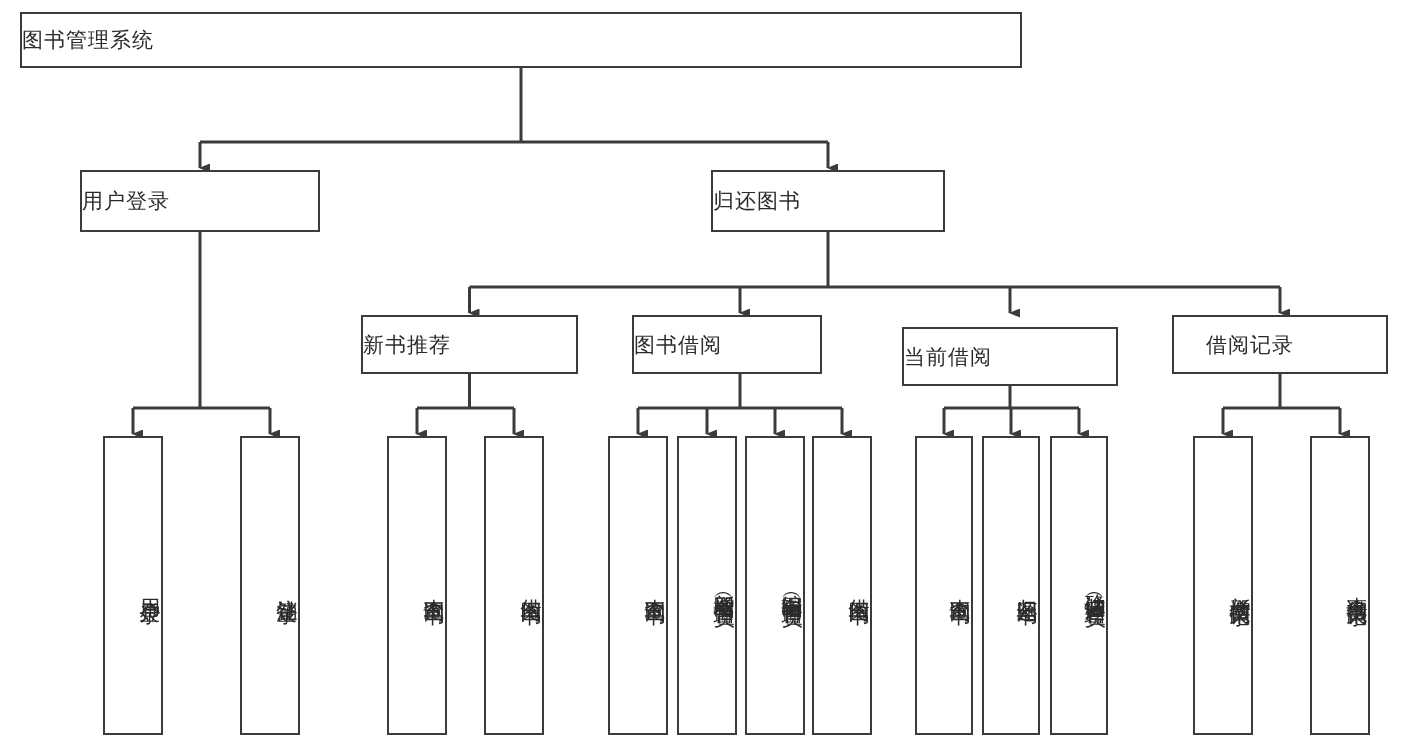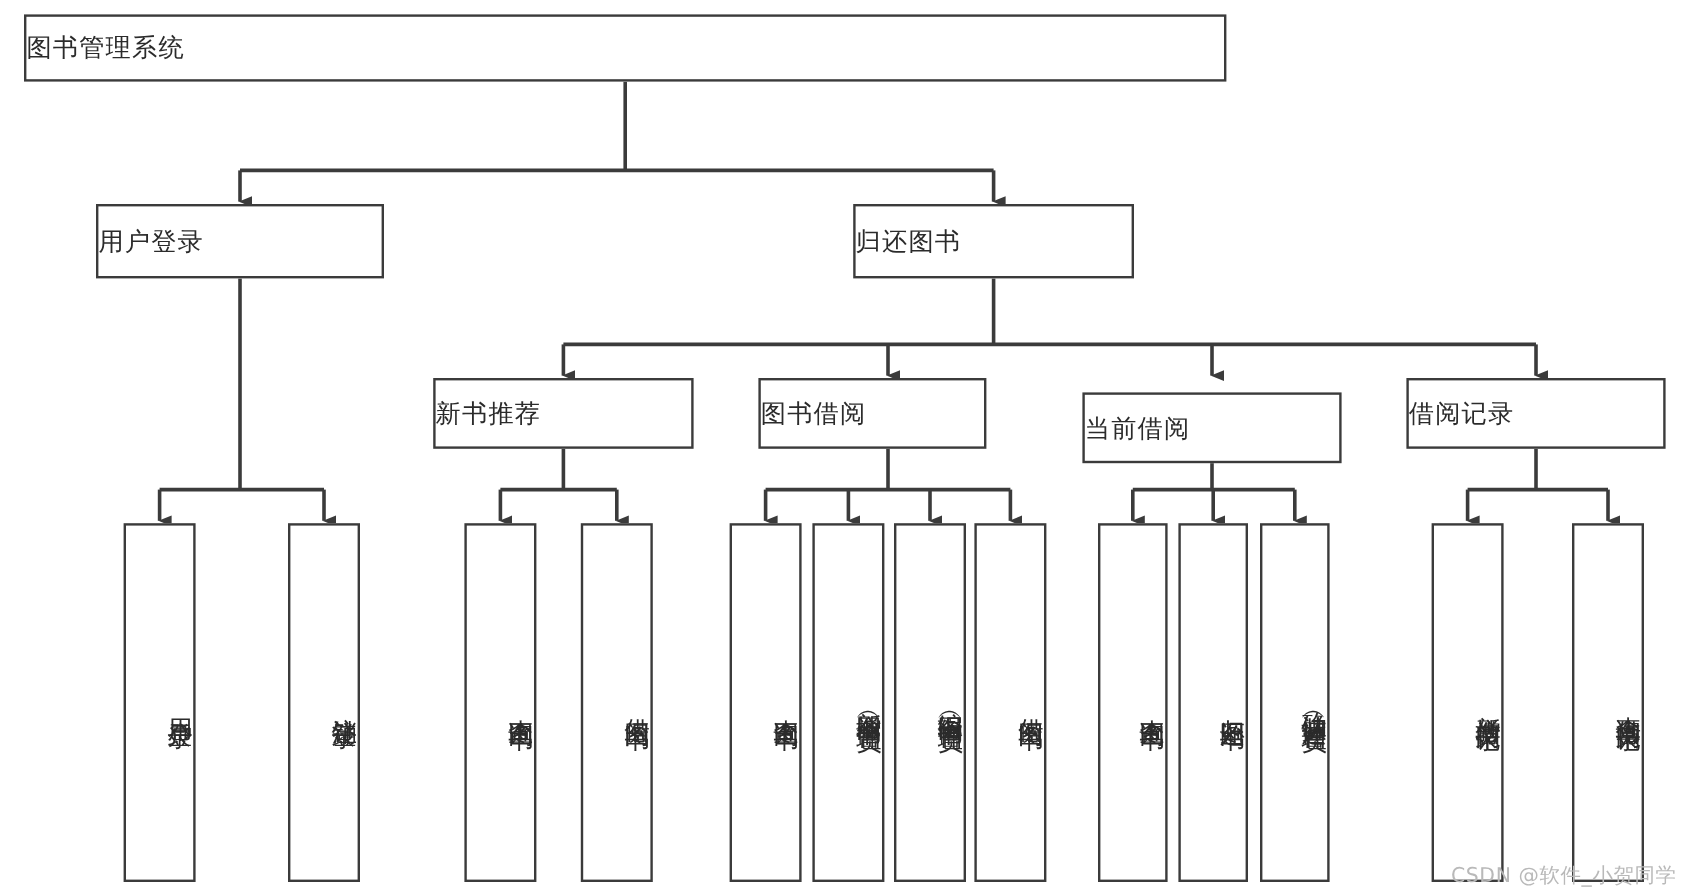--- a/index.html
+++ b/index.html
@@ -96,21 +96,21 @@
       </div>
       <div class="node horiz" style="left: 361px; top: 315px; width: 217px; height: 59px;">
         <span class="label">新书推荐</span>
       </div>
       <div class="node horiz" style="left: 632px; top: 315px; width: 190px; height: 59px;">
         <span class="label">图书借阅</span>
       </div>
       <div class="node horiz" style="left: 902px; top: 315px; width: 216px; height: 59px; margin-top: 12px;">
         <span class="label">当前借阅</span>
       </div>
-      <div class="node horiz" style="left: 1172px; top: 315px; width: 216px; height: 59px;">
+      <div class="node horiz" style="left: 1172px; top: 315px; width: 216px; height: 59px; padding-left: 32px;">
         <span class="label">借阅记录</span>
       </div>
       <div class="node vert" style="left: 103px; top: 436px; width: 60px; height: 299px;">
         <span class="label">用户登录</span>
       </div>
       <div class="node vert" style="left: 240px; top: 436px; width: 60px; height: 299px;">
         <span class="label">注销登录</span>
       </div>
       <div class="node vert" style="left: 387px; top: 436px; width: 60px; height: 299px;">
         <span class="label">查询图书</span>
@@ -140,14 +140,13 @@
         <span class="label">确认归还（管理员）</span>
       </div>
       <div class="node vert" style="left: 1193px; top: 436px; width: 60px; height: 299px;">
         <span class="label">新增借阅记录</span>
       </div>
       <div class="node vert" style="left: 1310px; top: 436px; width: 60px; height: 299px;">
         <span class="label">查询借阅记录</span>
       </div>
     </div>
 
-  <div class="watermark">CSDN @软件_小贺同学</div>
 </div>
 
 </body></html>

